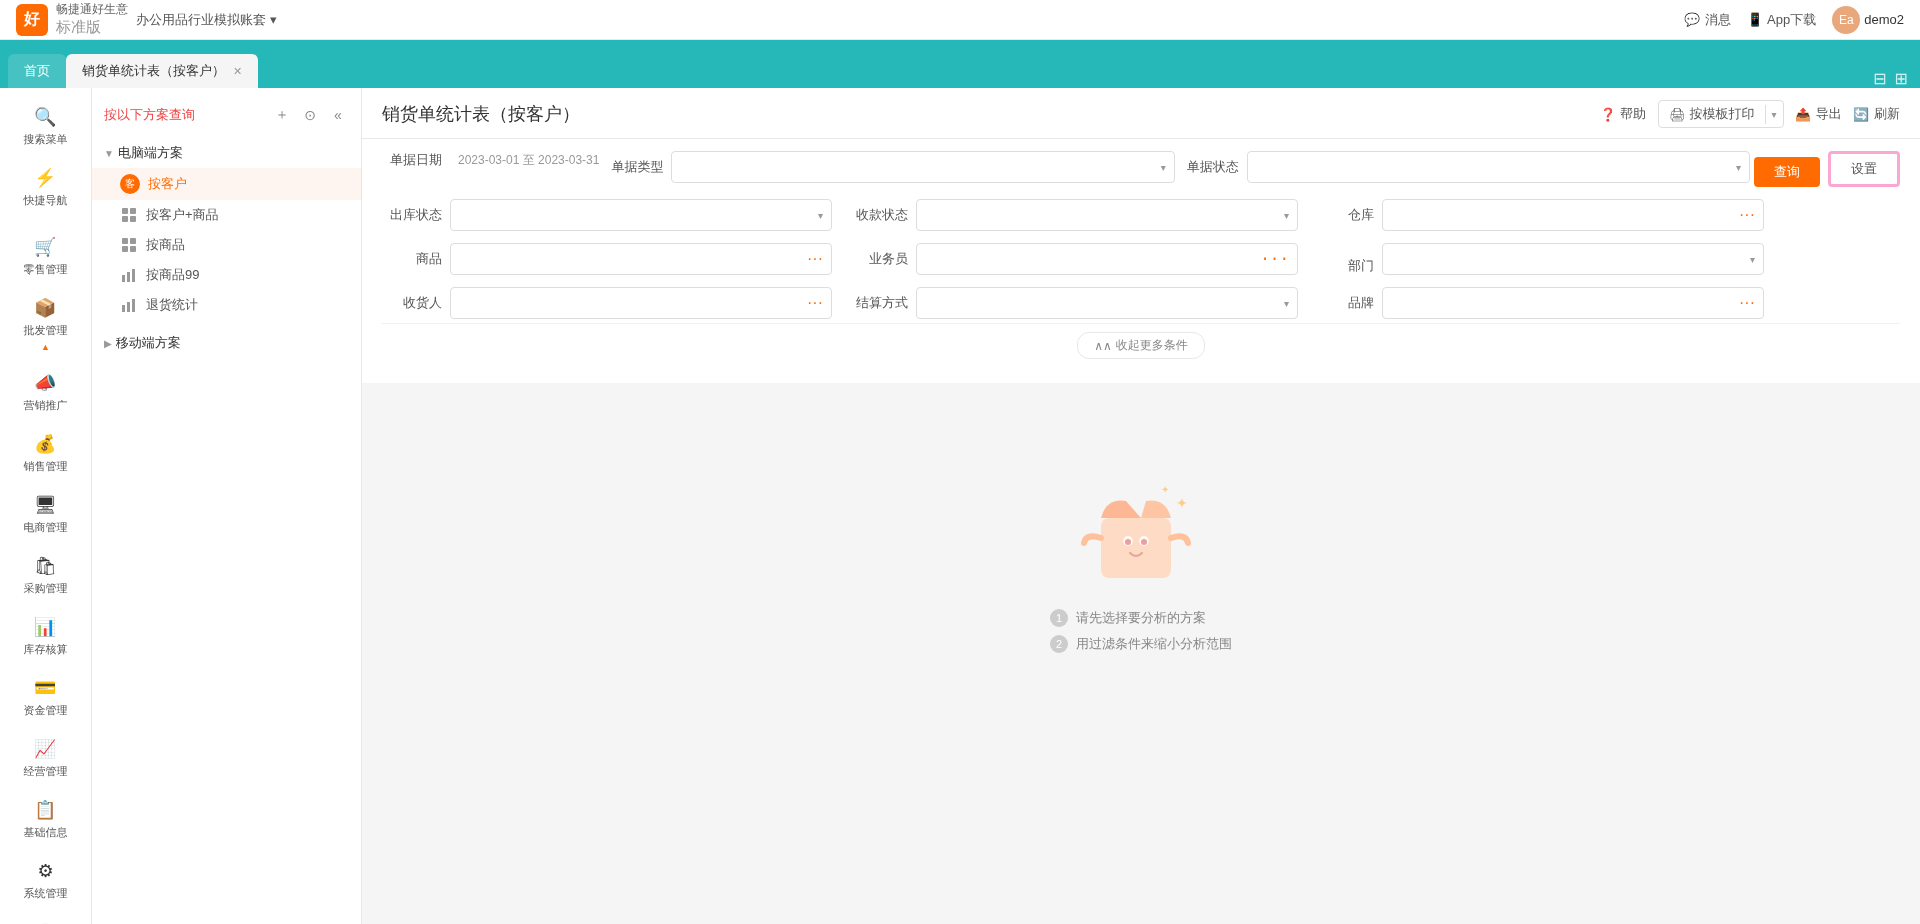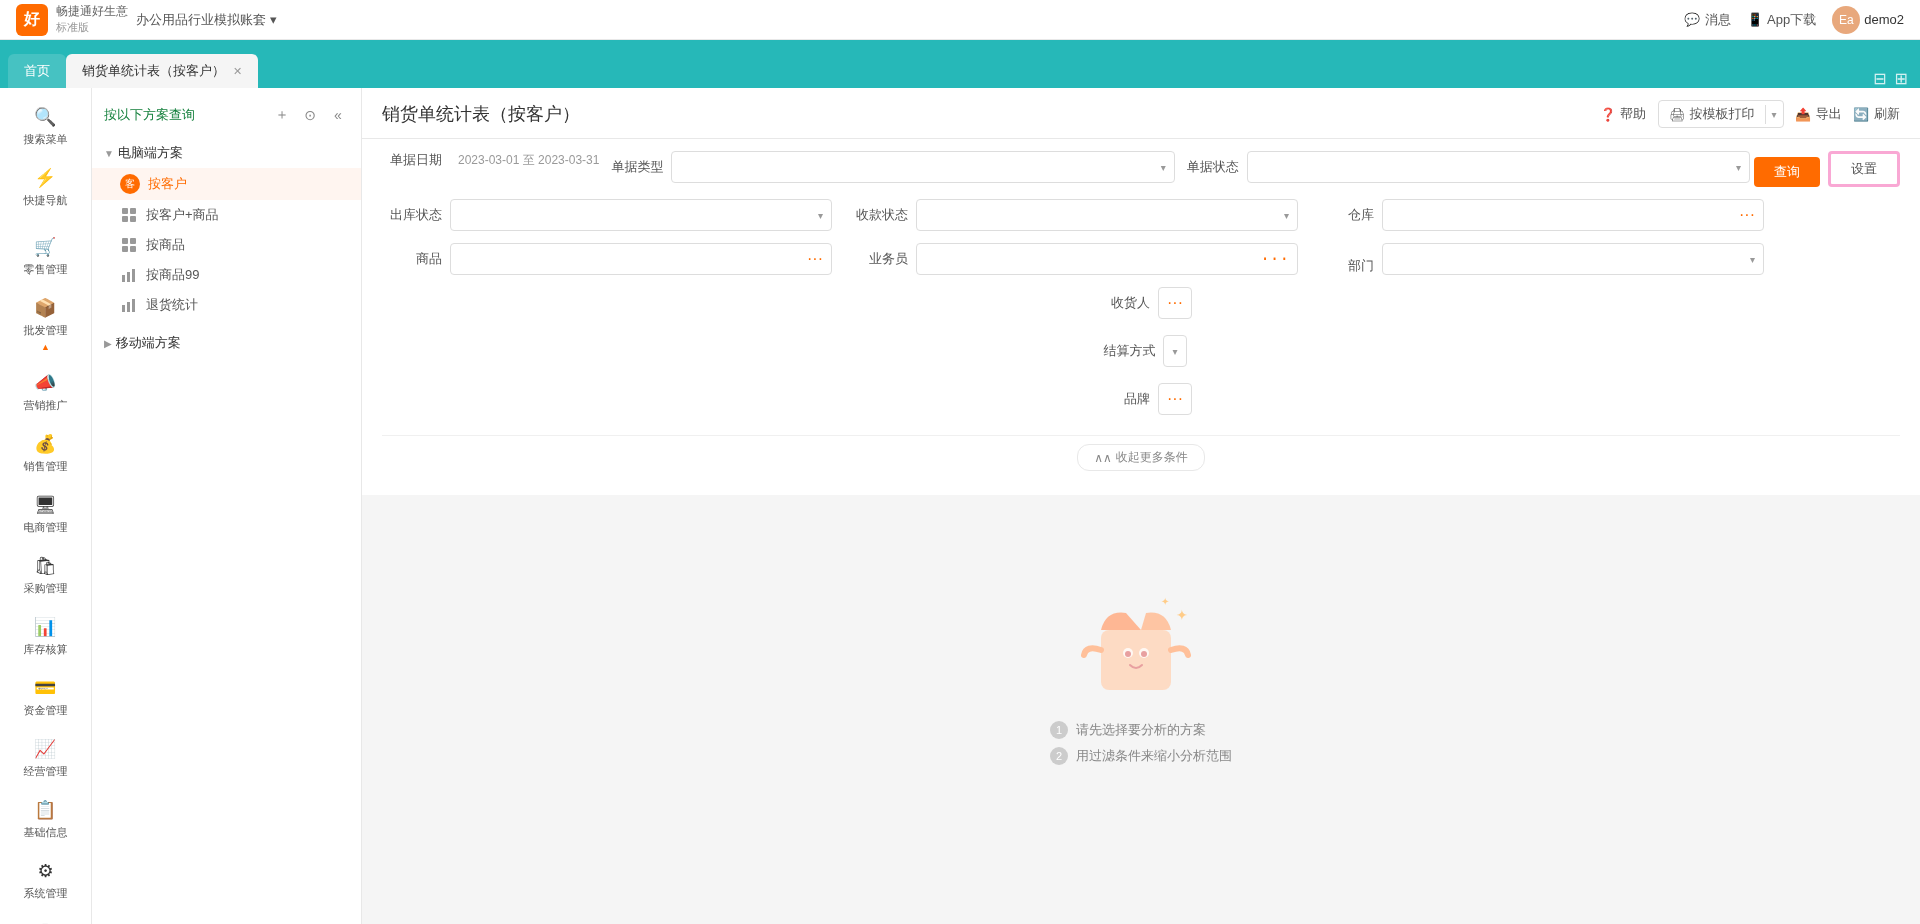--- a/index.html
+++ b/index.html
@@ -6,21 +6,21 @@
     body { font-family: 'Microsoft YaHei', Arial, sans-serif; font-size: 13px; background: #f5f5f5; color: #333; }
 
     
     .app-container { display: flex; flex-direction: column; height: 924px; width: 1920px; overflow: hidden; }
     .top-bar { height: 40px; background: #fff; display: flex; align-items: center; padding: 0 16px; border-bottom: 1px solid #e8e8e8; justify-content: space-between; }
     .top-bar-left { display: flex; align-items: center; gap: 8px; }
     .top-bar-right { display: flex; align-items: center; gap: 16px; }
     .logo-area { display: flex; align-items: center; gap: 8px; }
     .logo-icon { width: 32px; height: 32px; background: #ff6b00; border-radius: 6px; display: flex; align-items: center; justify-content: center; color: white; font-size: 16px; font-weight: bold; }
     .logo-text { font-size: 12px; color: #666; line-height: 1.3; }
-    .logo-sub { font-size: 11px; color: #999; }
+    .logo-sub { font-size: 15px; color: #999; }
     .app-selector { color: #555; font-size: 13px; display: flex; align-items: center; gap: 4px; cursor: pointer; }
     .top-bar-btn { display: flex; align-items: center; gap: 4px; color: #555; font-size: 13px; cursor: pointer; }
     .user-avatar { width: 28px; height: 28px; background: #e8a87c; border-radius: 50%; display: flex; align-items: center; justify-content: center; font-size: 12px; color: white; overflow: hidden; }
     .user-name { font-size: 13px; color: #333; }
 
     
     .tab-bar { height: 48px; background: #26b8b8; display: flex; align-items: flex-end; padding: 0 0 0 8px; }
     .tab { height: 34px; padding: 0 16px; display: flex; align-items: center; gap: 8px; cursor: pointer; font-size: 13px; border-radius: 6px 6px 0 0; color: rgba(255,255,255,0.8); }
     .tab.home { background: rgba(255,255,255,0.15); color: white; }
     .tab.active { background: #f5f5f5; color: #333; }
@@ -32,21 +32,21 @@
     
     .sidebar { width: 92px; background: #fff; border-right: 1px solid #e8e8e8; display: flex; flex-direction: column; padding-top: 8px; }
     .sidebar-item { display: flex; flex-direction: column; align-items: center; padding: 10px 4px; cursor: pointer; gap: 4px; }
     .sidebar-item-icon { font-size: 18px; }
     .sidebar-item-label { font-size: 11px; color: #555; text-align: center; }
     .sidebar-divider { height: 1px; background: #f0f0f0; margin: 4px 8px; }
 
     
     .left-panel { width: 270px; background: #fff; border-right: 1px solid #e8e8e8; padding: 8px 0; overflow-y: auto; }
     .left-panel-header { display: flex; align-items: center; justify-content: space-between; padding: 8px 12px; font-size: 13px; color: #555; }
-    .left-panel-title { font-weight: 500; color: #15803d; }
+    .left-panel-title { font-weight: 500; color: #ef4444; }
     .left-panel-actions { display: flex; gap: 6px; align-items: center; }
     .icon-btn { width: 22px; height: 22px; display: flex; align-items: center; justify-content: center; cursor: pointer; color: #888; font-size: 14px; border-radius: 3px; }
     .tree-section { padding: 4px 0; }
     .tree-parent { display: flex; align-items: center; gap: 4px; padding: 6px 12px; cursor: pointer; font-size: 13px; color: #333; }
     .tree-child { padding: 6px 12px 6px 28px; display: flex; align-items: center; gap: 8px; cursor: pointer; font-size: 13px; color: #555; }
     .tree-child.active { background: #fff5f0; color: #ff6b00; }
     .tree-child-icon { width: 20px; height: 20px; background: #ff6b00; border-radius: 50%; display: flex; align-items: center; justify-content: center; color: white; font-size: 10px; }
     .tree-child-icon-small { width: 18px; height: 18px; display: flex; align-items: center; justify-content: center; color: #888; font-size: 13px; }
     .tree-mobile-parent { display: flex; align-items: center; gap: 4px; padding: 6px 12px; cursor: pointer; font-size: 13px; color: #333; }
 
@@ -386,21 +386,21 @@
           <div style="display:flex; align-items:flex-end; gap:8px; flex:1;">
             <span class="filter-label">部门</span>
             <div class="filter-select">
               <span></span>
               <span class="chevron-icon">▾</span>
             </div>
           </div>
           <div style="width:120px; flex-shrink:0;"></div>
         </div>
 
-        <div style="display:flex; gap:16px; align-items:center; margin-bottom:4px;flex-direction:column;">
+        <div style="display:flex; gap:16px; align-items:center; margin-bottom:4px;">
           <div style="display:flex; align-items:center; gap:8px; flex:1;">
             <span class="filter-label">收货人</span>
             <div class="filter-select">
               <span></span>
               <span class="filter-select-dots">···</span>
             </div>
           </div>
           <div style="display:flex; align-items:center; gap:8px; flex:1;">
             <span class="filter-label">结算方式</span>
             <div class="filter-select">

